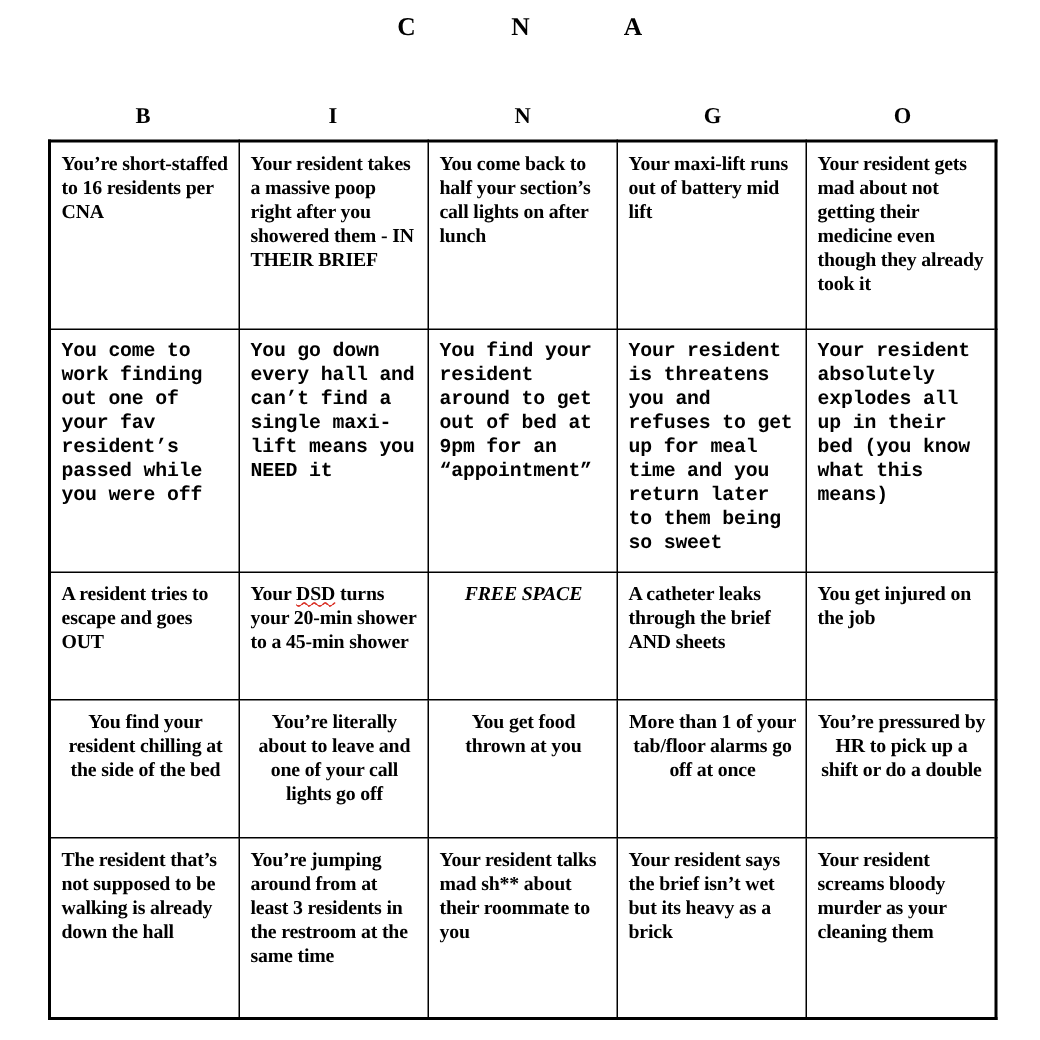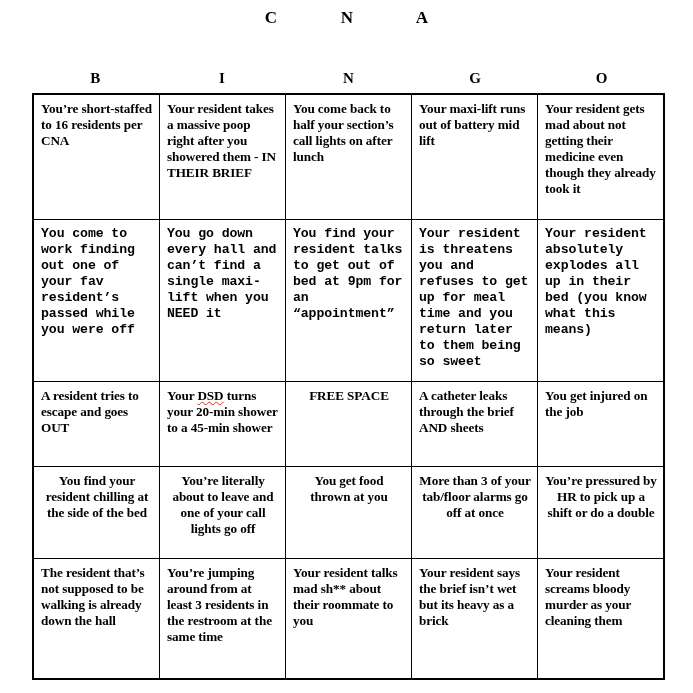--- a/index.html
+++ b/index.html
@@ -85,20 +85,21 @@
     font-size: 13.2px;
     line-height: 1.22;
     font-weight: bold;
     letter-spacing: -0.1px;
     word-wrap: break-word;
     overflow: hidden;
   }
   .grid-cell.free {
     text-align: center;
     padding-top: 6px;
+    font-style: italic;
   }
   .grid-cell.free .cell-text {
     display: inline-block;
   }
   .cell-text {
     display: block;
     white-space: pre-wrap;
   }
   
   .spellcheck {
@@ -154,24 +155,24 @@
         <td class="grid-cell">
             <span class="cell-text">Your resident gets mad about not getting their medicine even though they already took it</span>
           </td>
       </tr>
 
       <tr class="grid-row r1">
         <td class="grid-cell">
             <span class="cell-text">You come to work finding out one of your fav resident’s passed while you were off</span>
           </td>
         <td class="grid-cell">
-            <span class="cell-text">You go down every hall and can’t find a single maxi-lift when you NEED it</span>
-          </td>
-        <td class="grid-cell">
-            <span class="cell-text">You find your resident talks to get out of bed at 9pm for an “appointment”</span>
+            <span class="cell-text">You go down every hall and can’t find a single maxi-lift means you NEED it</span>
+          </td>
+        <td class="grid-cell">
+            <span class="cell-text">You find your resident around to get out of bed at 9pm for an “appointment”</span>
           </td>
         <td class="grid-cell">
             <span class="cell-text">Your resident is threatens you and refuses to get up for meal time and you return later to them being so sweet</span>
           </td>
         <td class="grid-cell">
             <span class="cell-text">Your resident absolutely explodes all up in their bed (you know what this means)</span>
           </td>
       </tr>
 
       <tr class="grid-row r2">
@@ -194,21 +195,21 @@
         <td class="grid-cell">
             <span class="cell-text">You find your resident chilling at the side of the bed</span>
           </td>
         <td class="grid-cell">
             <span class="cell-text">You’re literally about to leave and one of your call lights go off</span>
           </td>
         <td class="grid-cell">
             <span class="cell-text">You get food thrown at you</span>
           </td>
         <td class="grid-cell">
-            <span class="cell-text">More than 3 of your tab/floor alarms go off at once</span>
+            <span class="cell-text">More than 1 of your tab/floor alarms go off at once</span>
           </td>
         <td class="grid-cell">
             <span class="cell-text">You’re pressured by HR to pick up a shift or do a double</span>
           </td>
       </tr>
 
       <tr class="grid-row r4">
         <td class="grid-cell">
             <span class="cell-text">The resident that’s not supposed to be walking is already down the hall</span>
           </td>

